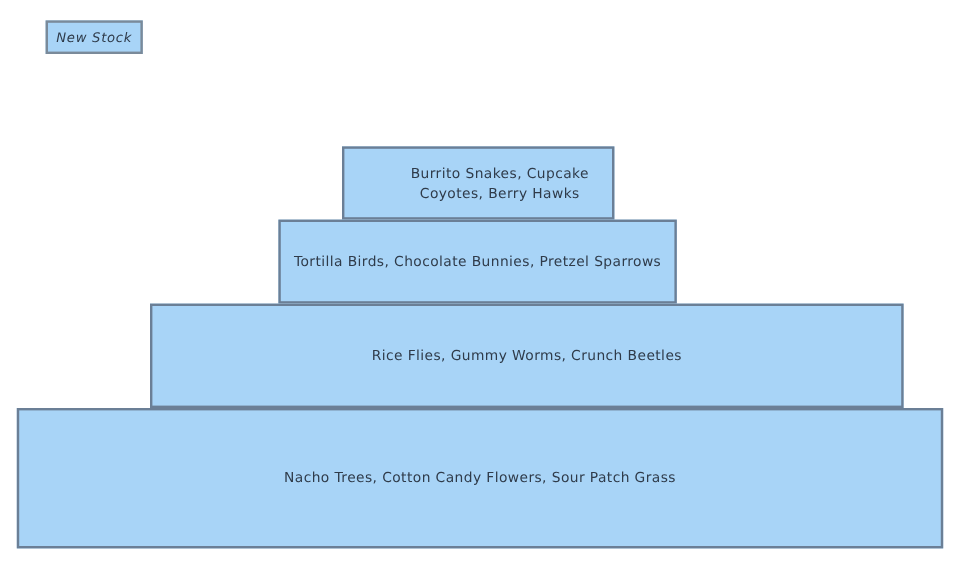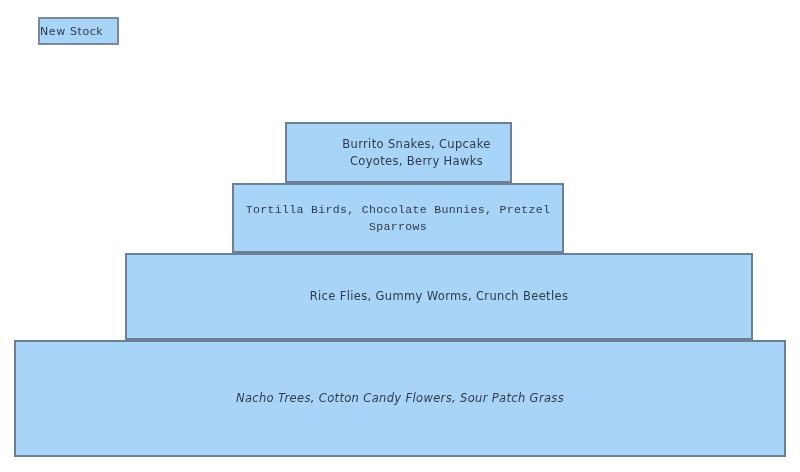--- a/index.html
+++ b/index.html
@@ -28,25 +28,27 @@
     position: absolute;
     left: 38px;
     top: 17px;
     width: 81px;
     height: 28px;
     background: #a8d4f7;
     border: 2px solid #7a8a9a;
     box-sizing: border-box;
     display: flex;
     align-items: center;
+    justify-content: center;
     cursor: pointer;
     font-size: 11px;
     color: #2f3b4a;
     letter-spacing: 0.6px;
     white-space: nowrap;
+    font-style: italic;
   }
 
   .pyramid {
     position: absolute;
     left: 0;
     top: 0;
     width: 800px;
     height: 472px;
   }
 
@@ -79,39 +81,38 @@
     height: 61px;
     padding-left: 36px;
   }
   .level-1 .level-text { max-width: 215px; }
 
   .level-2 {
     left: 232px;
     top: 183px;
     width: 332px;
     height: 70px;
-    font-family: Liberation Mono, monospace;
   }
   .level-2 .level-text { max-width: 320px; }
 
   .level-3 {
     left: 125px;
     top: 253px;
     width: 628px;
     height: 87px;
   }
   .level-3 .level-text { max-width: 545px; }
 
   .level-4 {
     left: 14px;
     top: 340px;
     width: 772px;
     height: 117px;
   }
-  .level-4 .level-text { max-width: 760px; font-style: italic; }
+  .level-4 .level-text { max-width: 760px; }
 </style>
 </head>
 <body>
 
 <div id="canvas">
 
   <div class="new-stock-button">
     <span>New Stock</span>
   </div>
 

